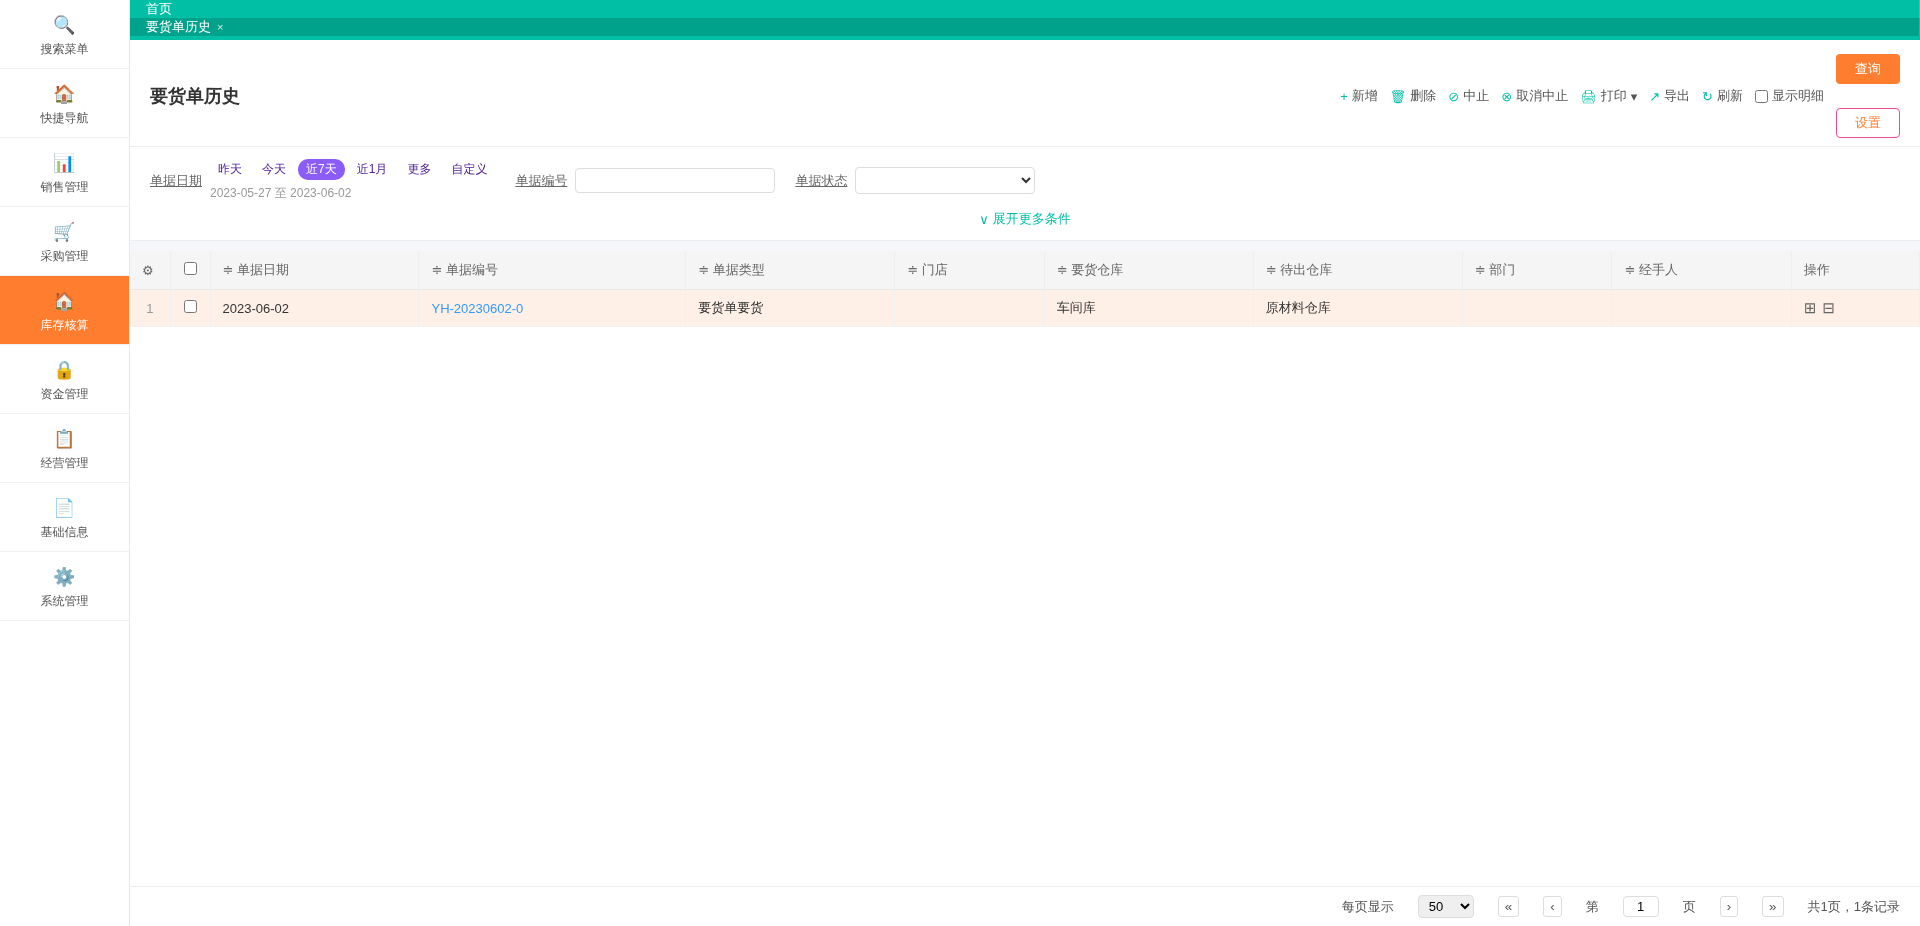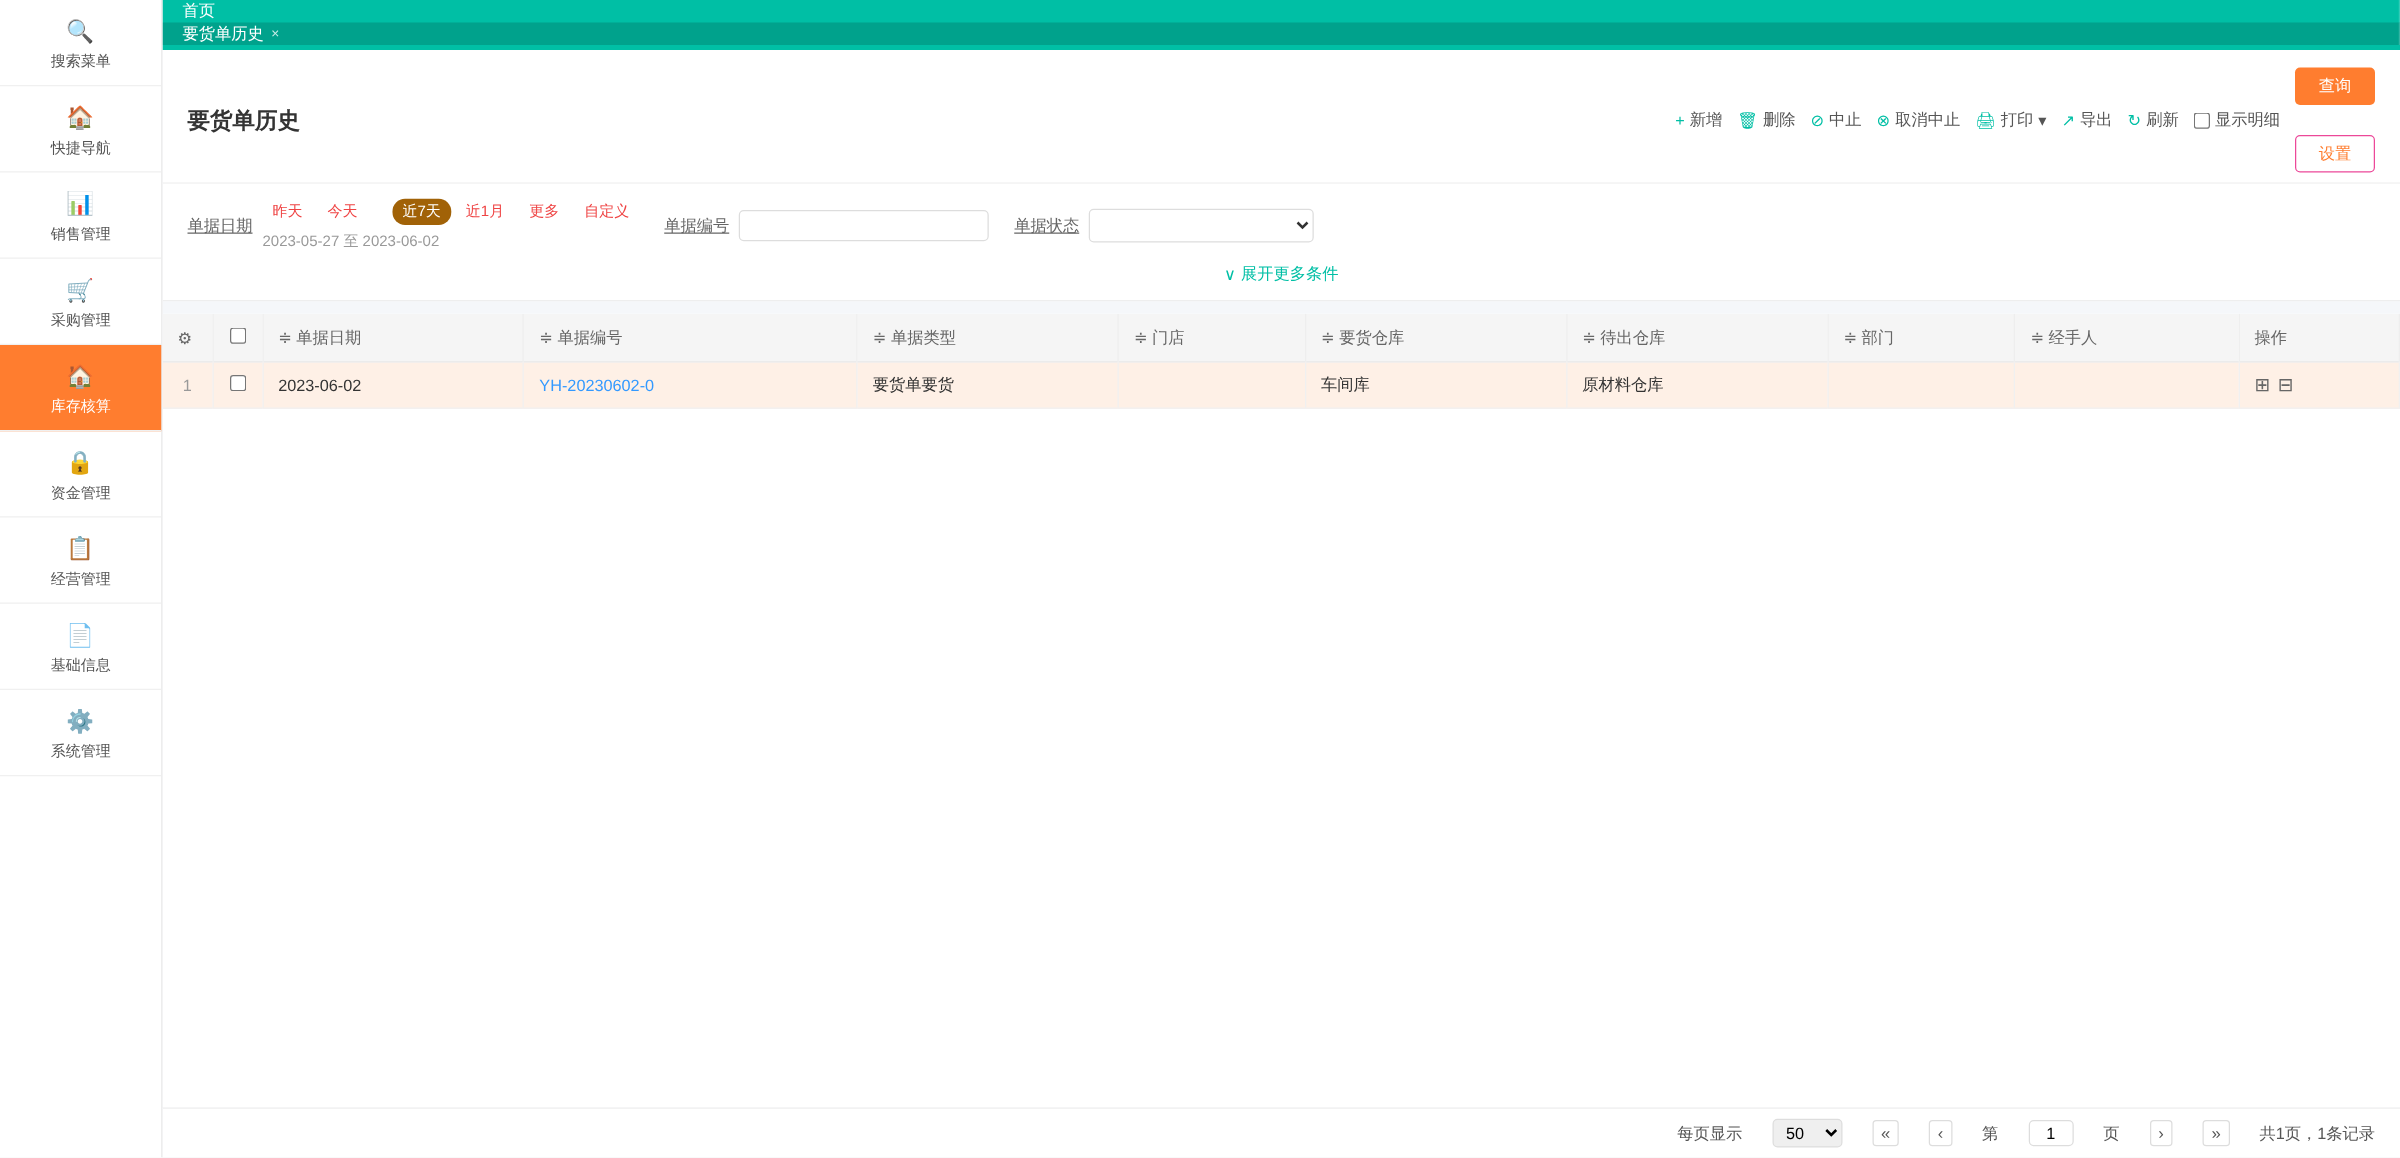--- a/index.html
+++ b/index.html
@@ -130,26 +130,25 @@
       align-items: center;
       gap: 8px;
     }
     .filter-label { color: #666; font-size: 13px; white-space: nowrap; text-decoration: underline; }
     .date-pills { display: flex; gap: 4px; align-items: center; }
     .date-pill {
       padding: 2px 8px;
       border-radius: 10px;
       font-size: 12px;
       cursor: pointer;
-      color: #ef4444;
+      color: #4c1d95;
     }
     .date-pill.active {
-      background: #a16207;
+      background: #8b5cf6;
       color: #fff;
-      margin-left: 16px;
     }
     .date-range { font-size: 12px; color: #999; margin-top: 2px; }
     .filter-input {
       border: 1px solid #ddd;
       border-radius: 4px;
       padding: 4px 10px;
       font-size: 13px;
       width: 200px;
       outline: none;
       color: #333;

